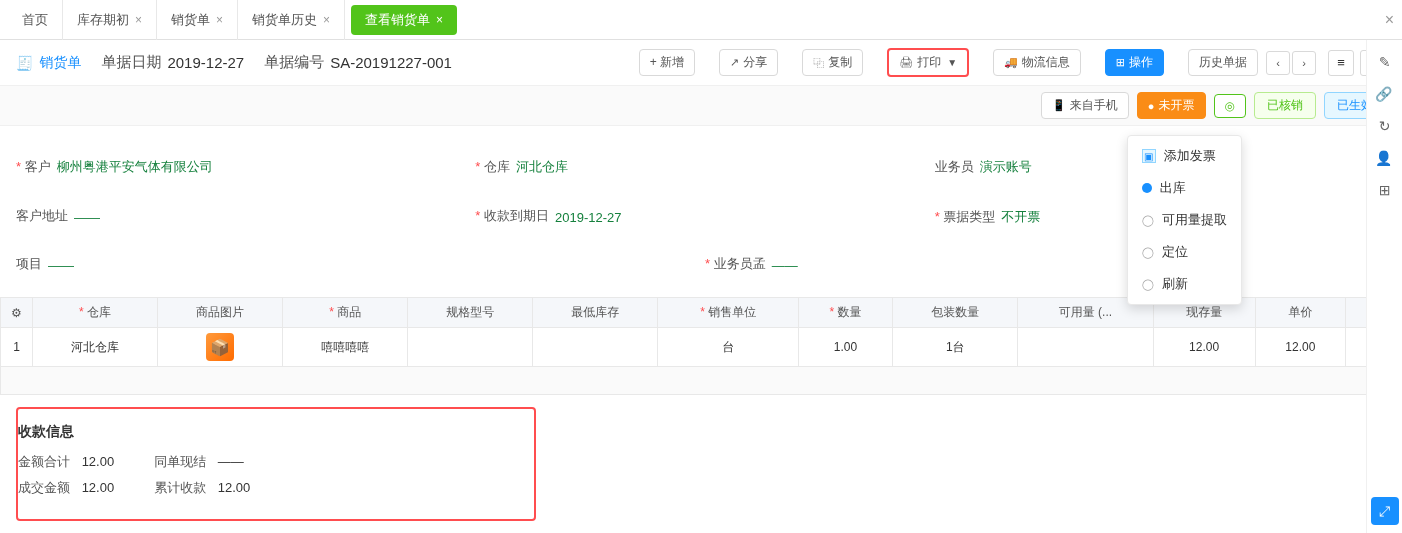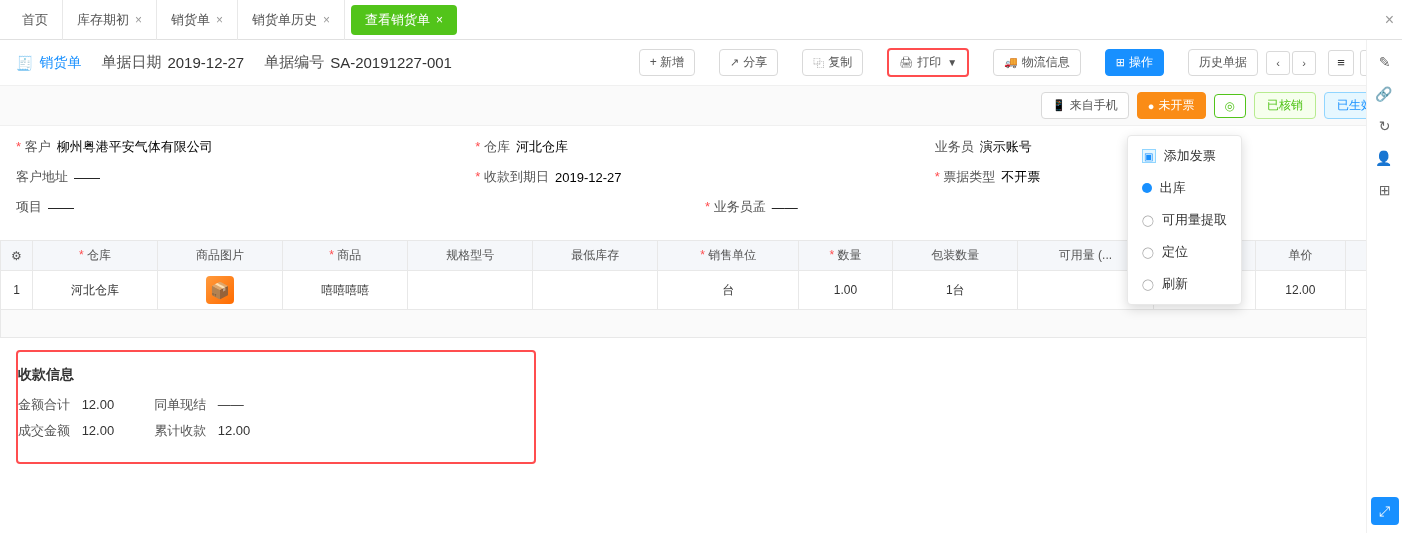--- a/index.html
+++ b/index.html
@@ -52,24 +52,24 @@
     }
     .toolbar-btn {
       display: flex; align-items: center; gap: 4px; padding: 4px 10px; border: 1px solid #d9d9d9;
       border-radius: 4px; background: #fff; cursor: pointer; font-size: 12px; color: #555;
     }
     .toolbar-btn.green-outline { border-color: #52c41a; color: #52c41a; }
 
     
     .form-section { padding: 12px 16px; background: #fff; }
     .form-row { display: flex; align-items: center; margin-bottom: 12px; gap: 8px; }
-    .field-group { display: flex; align-items: center; gap: 6px; flex: 1; }
+    .field-group { display: flex; align-items: flex-end; gap: 6px; flex: 1; }
     .field-label { color: #555; font-size: 13px; white-space: nowrap; }
     .field-label.required::before { content: '* '; color: #ff4d4f; }
-    .field-value { color: #000000; font-size: 13px; }
+    .field-value { color: #15803d; font-size: 13px; margin-top: 20px; }
     .data-table { width: 100%; border-collapse: collapse; font-size: 12px; }
     .data-table th {
       background: #f5f7fa; border: 1px solid #e8e8e8; padding: 6px 8px;
       text-align: center; color: #555; font-weight: normal; white-space: nowrap;
     }
     .data-table td {
       border: 1px solid #e8e8e8; padding: 5px 8px; text-align: center;
       color: #333; white-space: nowrap;
     }
     .data-table tr.subtotal td { background: #fafafa; color: #666; }

